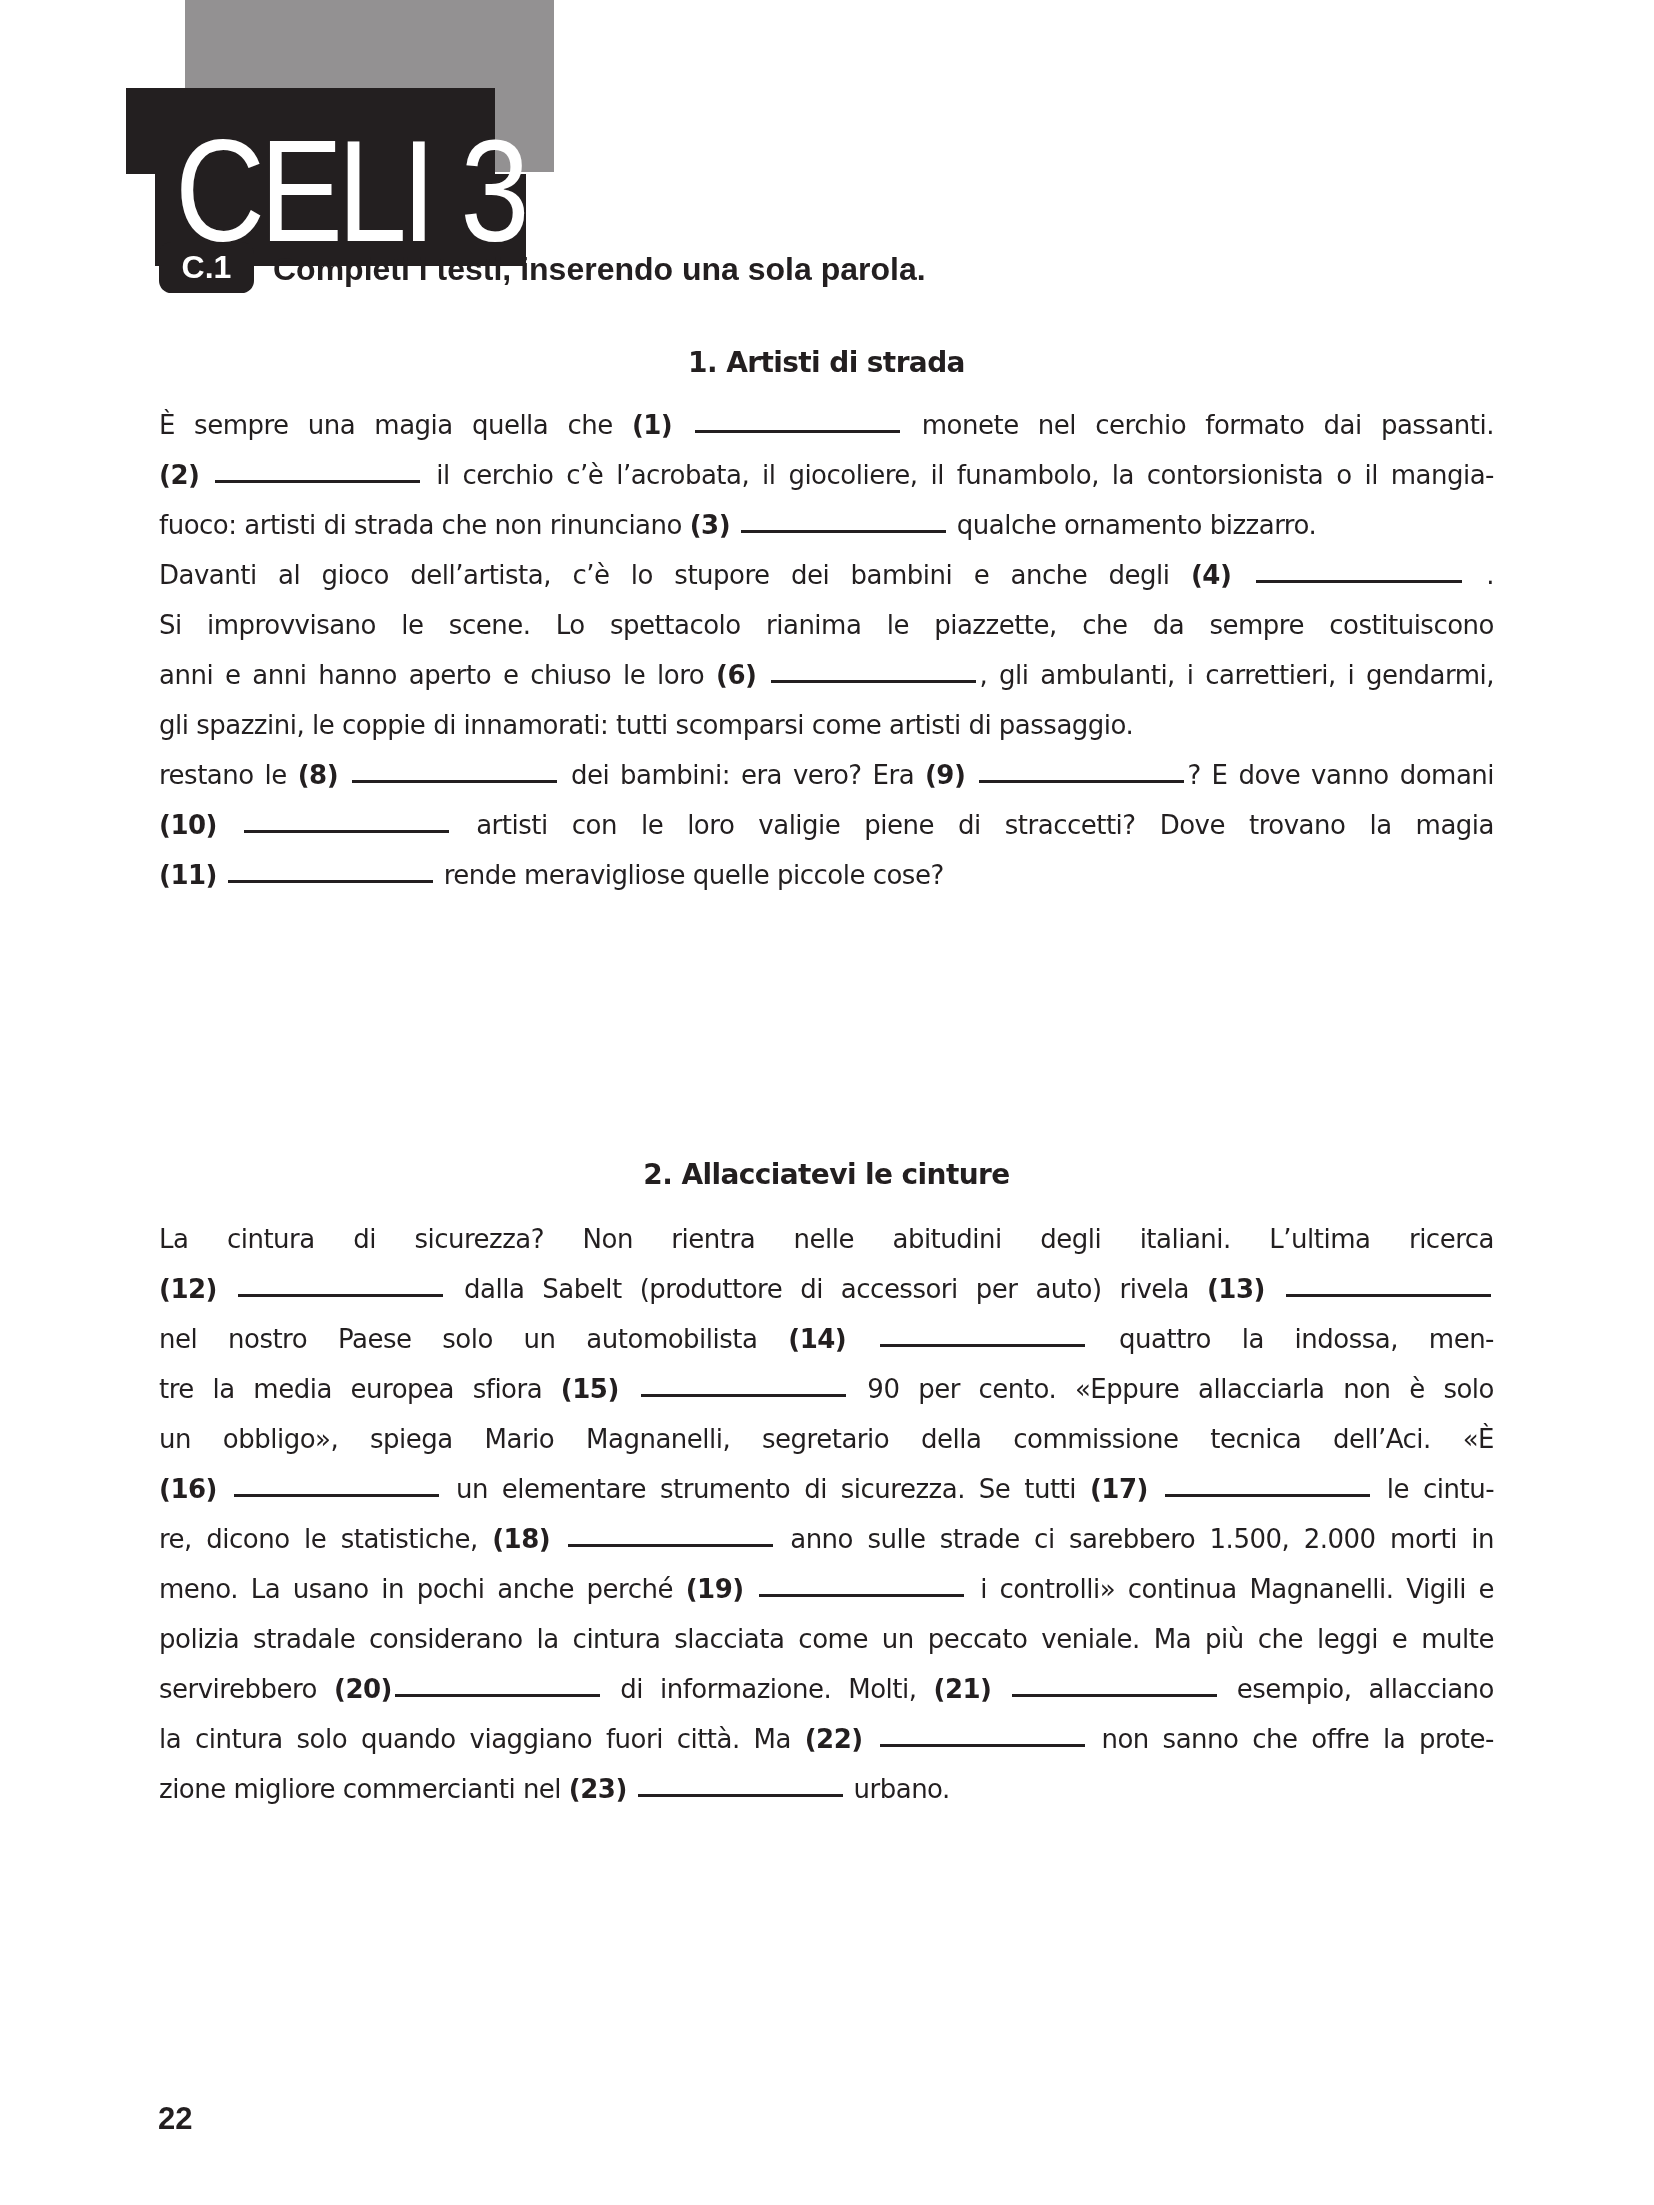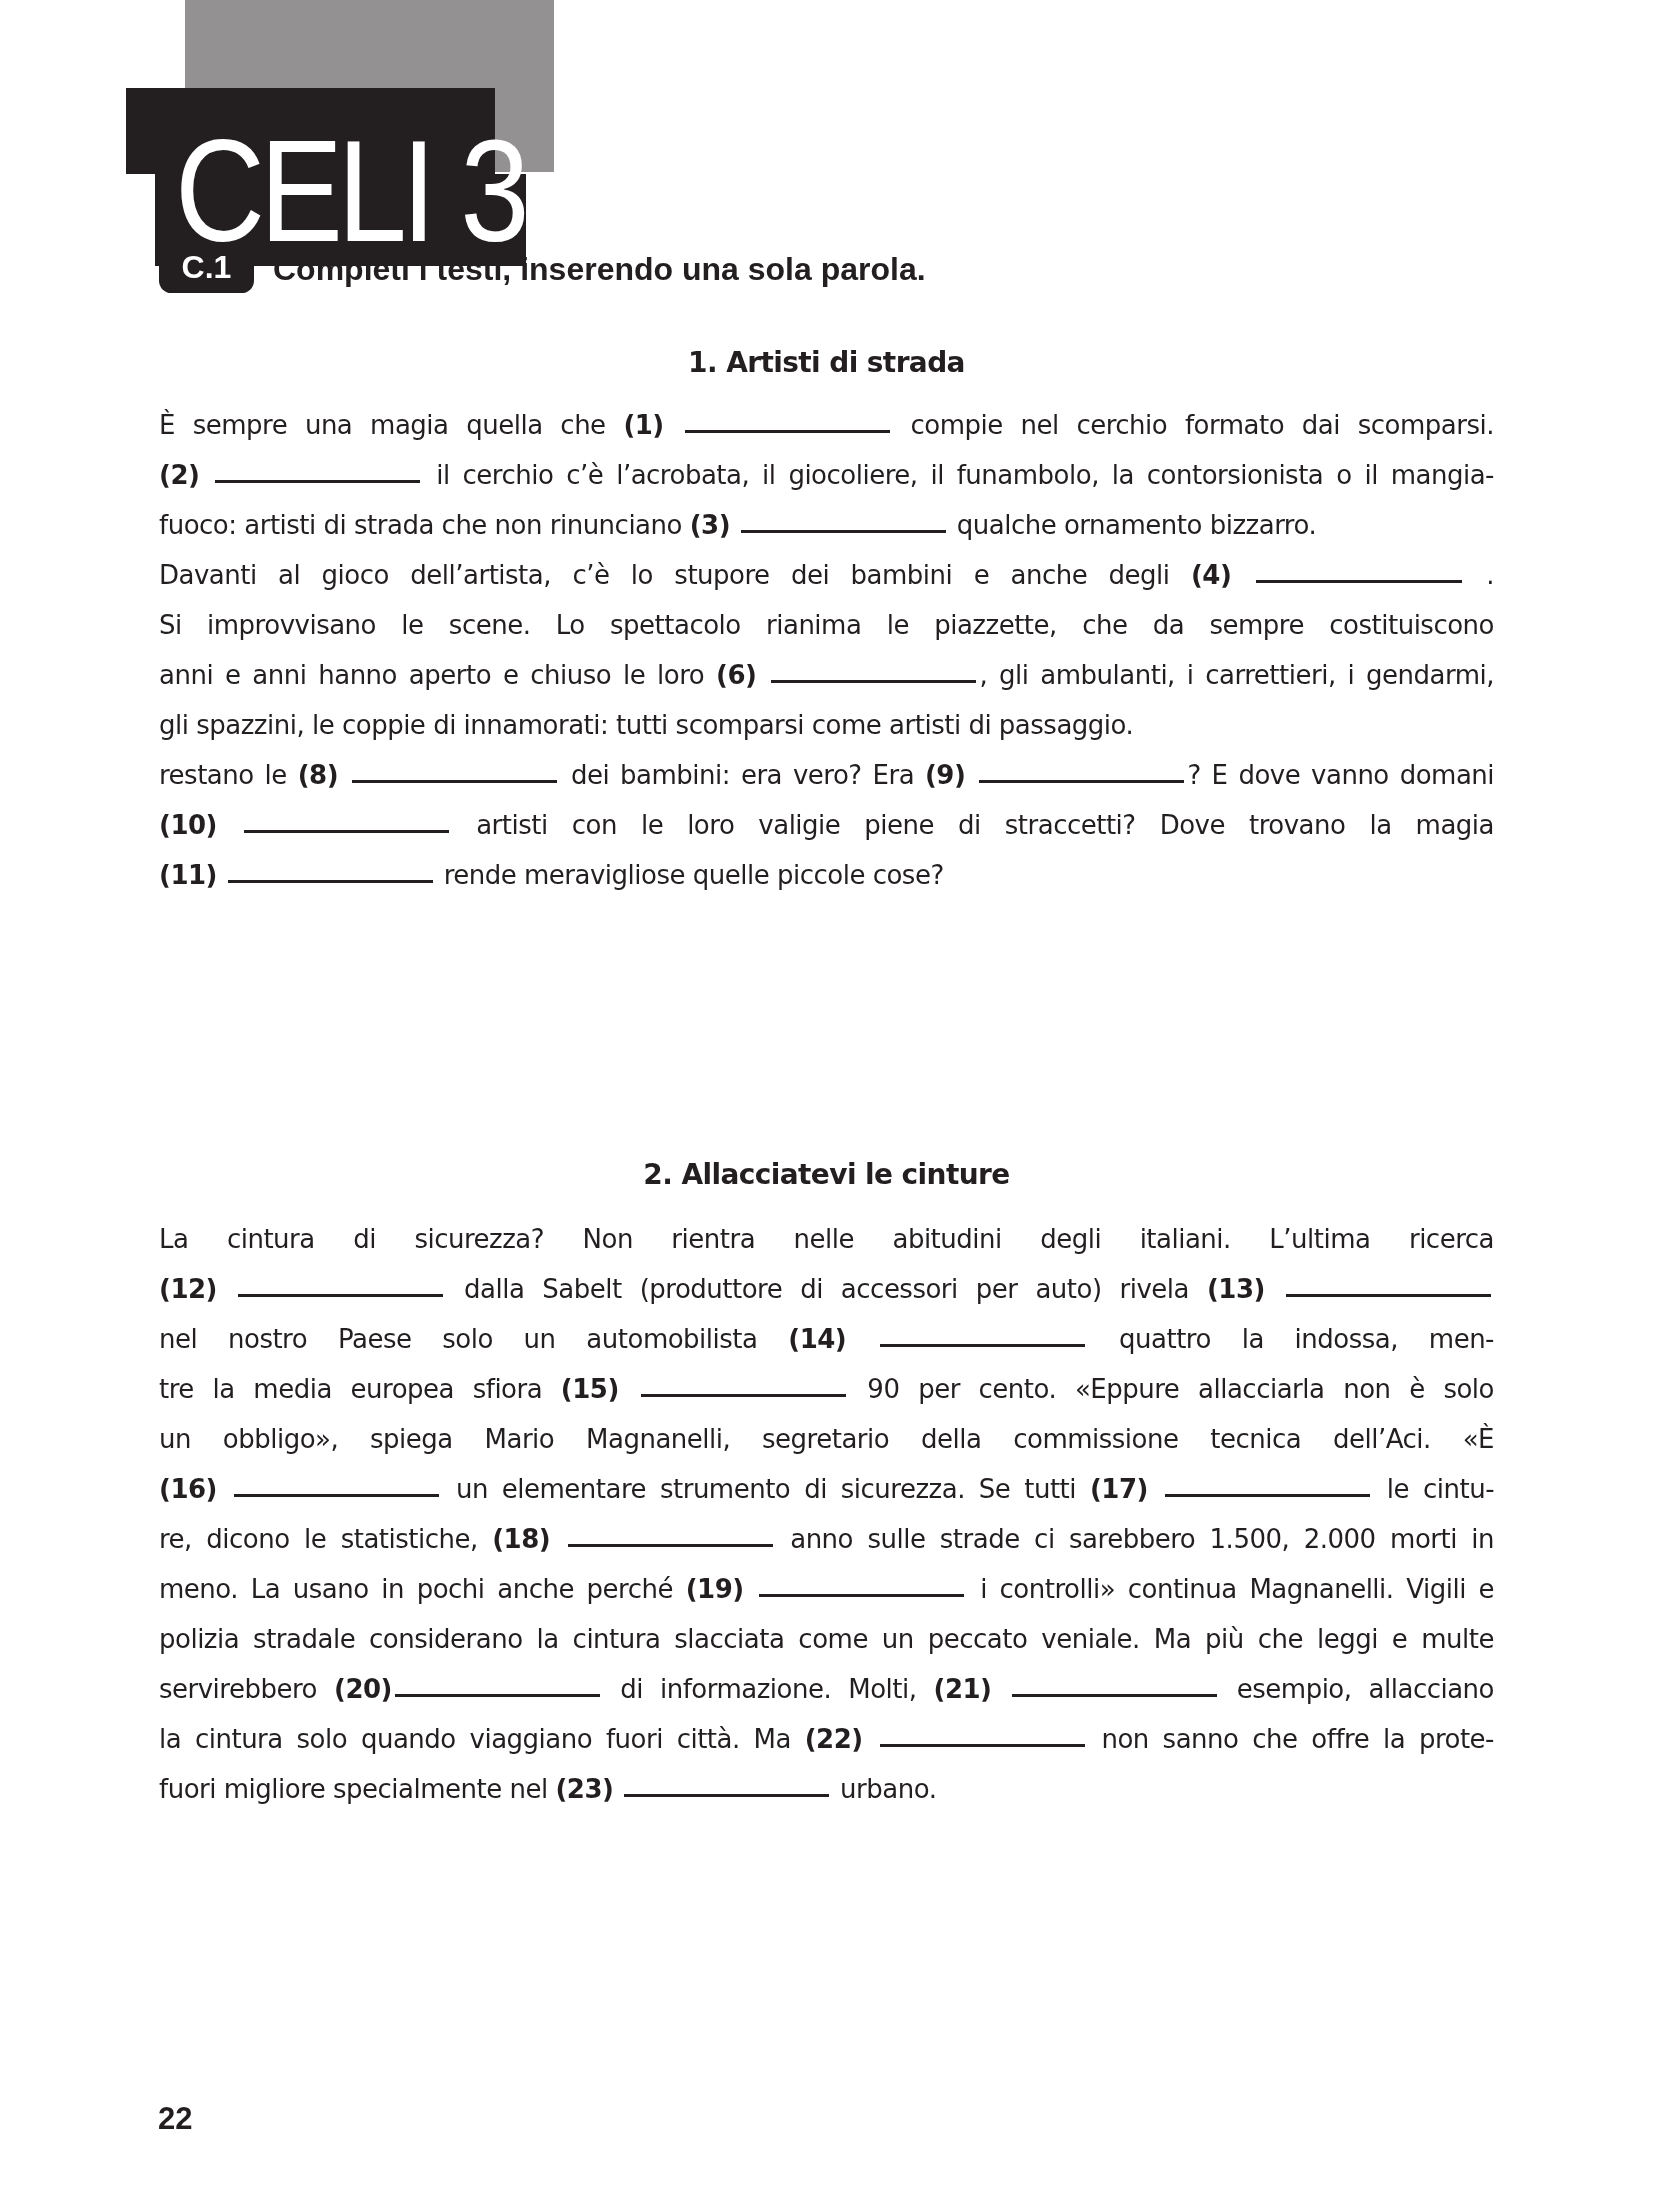--- a/index.html
+++ b/index.html
@@ -42,21 +42,21 @@
 <div class="logo-gray"></div>
 <div class="logo-black-top"></div>
 <div class="logo-black-bottom"></div>
 <div class="logo-text">CELI 3</div>
 
 <div class="badge">C.1</div>
 <div class="instruction">Completi i testi, inserendo una sola parola.</div>
 
 <div class="section-title" style="top:346px">1. Artisti di strada</div>
 <div class="text-block" style="top:400px">
-    <div class="line"><span style="white-space: pre-wrap;">È sempre una magia quella che </span><span class="num">(1)</span><span style="white-space: pre-wrap;"> </span><span class="blank" style="width: 205px;"></span><span style="white-space: pre-wrap;"> compie nel cerchio formato dai scomparsi.</span></div>
+    <div class="line"><span style="white-space: pre-wrap;">È sempre una magia quella che </span><span class="num">(1)</span><span style="white-space: pre-wrap;"> </span><span class="blank" style="width: 205px;"></span><span style="white-space: pre-wrap;"> monete nel cerchio formato dai passanti.</span></div>
     <div class="line"><span class="num">(2)</span><span style="white-space: pre-wrap;"> </span><span class="blank" style="width: 205px;"></span><span style="white-space: pre-wrap;"> il cerchio c’è l’acrobata, il giocoliere, il funambolo, la contorsionista o il mangia-</span></div>
     <div class="line last"><span style="white-space: pre-wrap;">fuoco: artisti di strada che non rinunciano </span><span class="num">(3)</span><span style="white-space: pre-wrap;"> </span><span class="blank" style="width: 205px;"></span><span style="white-space: pre-wrap;"> qualche ornamento bizzarro.</span></div>
     <div class="line"><span style="white-space: pre-wrap;">Davanti al gioco dell’artista, c’è lo stupore dei bambini e anche degli </span><span class="num">(4)</span><span style="white-space: pre-wrap;"> </span><span class="blank" style="width: 206px;"></span><span style="white-space: pre-wrap;"> .</span></div>
     <div class="line"><span style="white-space: pre-wrap; margin-top: 34px;">Si improvvisano le scene. Lo spettacolo rianima le piazzette, che da sempre costituiscono</span></div>
     <div class="line"><span style="white-space: pre-wrap;">anni e anni hanno aperto e chiuso le loro </span><span class="num">(6)</span><span style="white-space: pre-wrap;"> </span><span class="blank" style="width: 205px;"></span><span style="white-space: pre-wrap;">, gli ambulanti, i carrettieri, i gendarmi,</span></div>
     <div class="line last"><span style="white-space: pre-wrap;">gli spazzini, le coppie di innamorati: tutti scomparsi come artisti di passaggio.</span></div>
     <div class="line"><span style="white-space: pre-wrap;">restano le </span><span class="num">(8)</span><span style="white-space: pre-wrap;"> </span><span class="blank" style="width: 205px;"></span><span style="white-space: pre-wrap;"> dei bambini: era vero? Era </span><span class="num">(9)</span><span style="white-space: pre-wrap;"> </span><span class="blank" style="width: 205px;"></span><span style="white-space: pre-wrap;">? E dove vanno domani</span></div>
     <div class="line"><span class="num">(10)</span><span style="white-space: pre-wrap;"> </span><span class="blank" style="width: 205px;"></span><span style="white-space: pre-wrap;"> artisti con le loro valigie piene di straccetti? Dove trovano la magia</span></div>
     <div class="line last"><span class="num">(11)</span><span style="white-space: pre-wrap;"> </span><span class="blank" style="width: 205px;"></span><span style="white-space: pre-wrap;"> rende meravigliose quelle piccole cose?</span></div>
   </div>
@@ -67,17 +67,17 @@
     <div class="line"><span class="num">(12)</span><span style="white-space: pre-wrap;"> </span><span class="blank" style="width: 205px;"></span><span style="white-space: pre-wrap;"> dalla Sabelt (produttore di accessori per auto) rivela </span><span class="num">(13)</span><span style="white-space: pre-wrap;"> </span><span class="blank" style="width: 205px;"></span></div>
     <div class="line"><span style="white-space: pre-wrap;">nel nostro Paese solo un automobilista </span><span class="num">(14)</span><span style="white-space: pre-wrap;"> </span><span class="blank" style="width: 205px;"></span><span style="white-space: pre-wrap;"> quattro la indossa, men-</span></div>
     <div class="line"><span style="white-space: pre-wrap;">tre la media europea sfiora </span><span class="num">(15)</span><span style="white-space: pre-wrap;"> </span><span class="blank" style="width: 205px;"></span><span style="white-space: pre-wrap;"> 90 per cento. «Eppure allacciarla non è solo</span></div>
     <div class="line"><span style="white-space: pre-wrap;">un obbligo», spiega Mario Magnanelli, segretario della commissione tecnica dell’Aci. «È</span></div>
     <div class="line"><span class="num">(16)</span><span style="white-space: pre-wrap;"> </span><span class="blank" style="width: 205px;"></span><span style="white-space: pre-wrap;"> un elementare strumento di sicurezza. Se tutti </span><span class="num">(17)</span><span style="white-space: pre-wrap;"> </span><span class="blank" style="width: 205px;"></span><span style="white-space: pre-wrap;"> le cintu-</span></div>
     <div class="line"><span style="white-space: pre-wrap;">re, dicono le statistiche, </span><span class="num">(18)</span><span style="white-space: pre-wrap;"> </span><span class="blank" style="width: 205px;"></span><span style="white-space: pre-wrap;"> anno sulle strade ci sarebbero 1.500, 2.000 morti in</span></div>
     <div class="line"><span style="white-space: pre-wrap;">meno. La usano in pochi anche perché </span><span class="num">(19)</span><span style="white-space: pre-wrap;"> </span><span class="blank" style="width: 205px;"></span><span style="white-space: pre-wrap;"> i controlli» continua Magnanelli. Vigili e</span></div>
     <div class="line"><span style="white-space: pre-wrap; margin-top: 8px;">polizia stradale considerano la cintura slacciata come un peccato veniale. Ma più che leggi e multe</span></div>
     <div class="line"><span style="white-space: pre-wrap;">servirebbero </span><span class="num">(20)</span><span class="blank" style="width: 205px;"></span><span style="white-space: pre-wrap;"> di informazione. Molti, </span><span class="num">(21)</span><span style="white-space: pre-wrap;"> </span><span class="blank" style="width: 205px;"></span><span style="white-space: pre-wrap;"> esempio, allacciano</span></div>
     <div class="line"><span style="white-space: pre-wrap;">la cintura solo quando viaggiano fuori città. Ma </span><span class="num">(22)</span><span style="white-space: pre-wrap;"> </span><span class="blank" style="width: 205px;"></span><span style="white-space: pre-wrap;"> non sanno che offre la prote-</span></div>
-    <div class="line last"><span style="white-space: pre-wrap;">fuori migliore specialmente nel </span><span class="num">(23)</span><span style="white-space: pre-wrap;"> </span><span class="blank" style="width: 205px;"></span><span style="white-space: pre-wrap;"> urbano.</span></div>
+    <div class="line last"><span style="white-space: pre-wrap;">zione migliore commercianti nel </span><span class="num">(23)</span><span style="white-space: pre-wrap;"> </span><span class="blank" style="width: 205px;"></span><span style="white-space: pre-wrap;"> urbano.</span></div>
   </div>
 
 <div class="page-number">22</div>
 
 
 </body></html>

